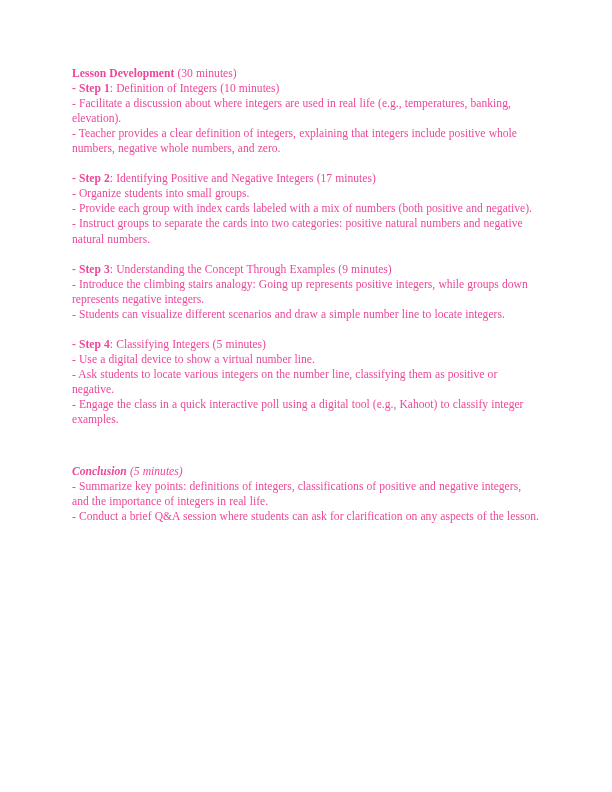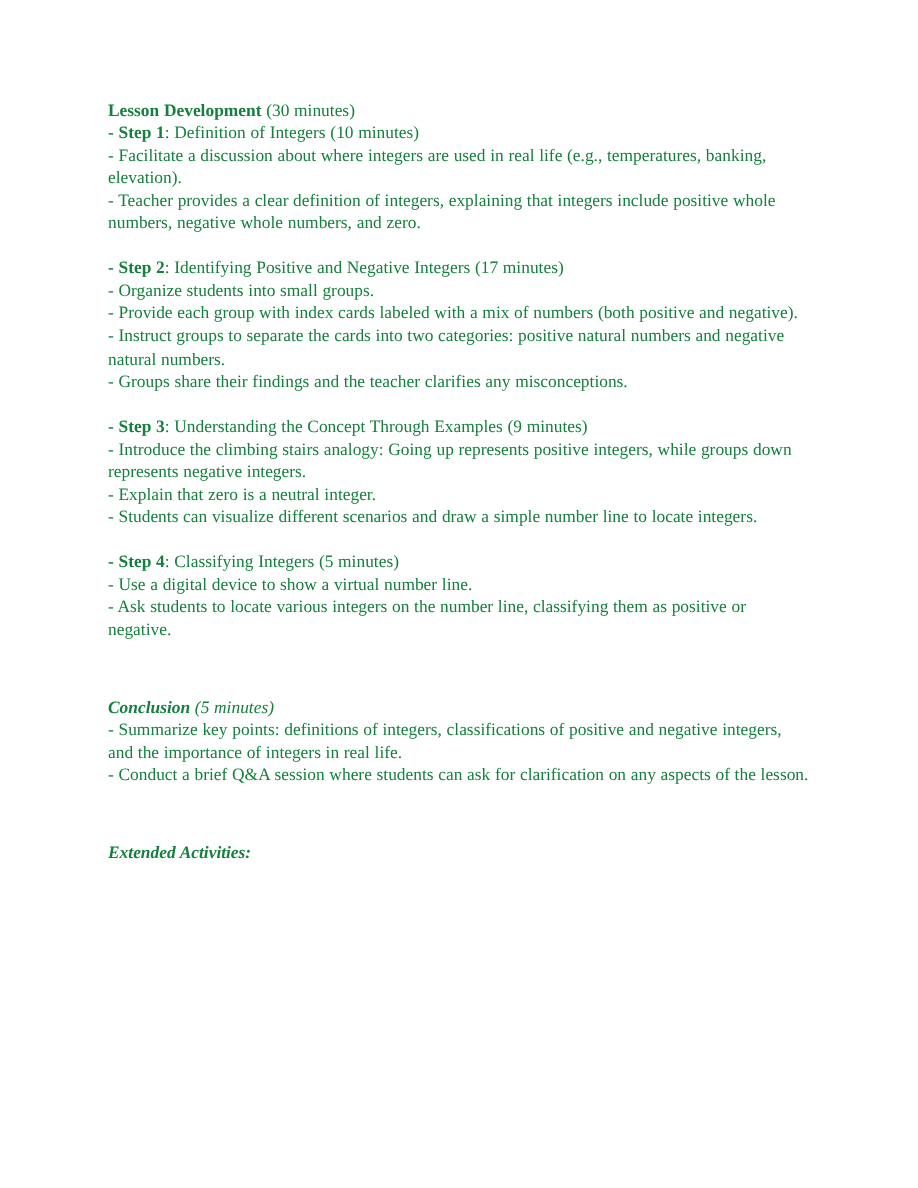--- a/index.html
+++ b/index.html
@@ -7,21 +7,21 @@
     padding: 0;
     background: #ffffff;
   }
   .page {
     position: relative;
     width: 612px;
     height: 792px;
     background: #ffffff;
     overflow: hidden;
     font-family: "Liberation Serif", "DejaVu Serif", serif;
-    color: #15803d;
+    color: #ec4899;
     -webkit-font-smoothing: antialiased;
   }
   .content {
     position: absolute;
     left: 72px;
     top: 66px;
     width: 468px;
   }
   .para {
     font-size: 11.6px;
@@ -43,26 +43,24 @@
 <div class="page">
   <div class="content">
       <p class="para"><span class="b">Lesson Development</span><span> (30 minutes)</span></p>
       <p class="para"><span class="b">- Step 1</span><span>: Definition of Integers (10 minutes)</span></p>
       <p class="para">- Facilitate a discussion about where integers are used in real life (e.g., temperatures, banking, elevation).</p>
       <p class="para">- Teacher provides a clear definition of integers, explaining that integers include positive whole numbers, negative whole numbers, and zero.</p>
       <p class="para gap-1"><span class="b">- Step 2</span><span>: Identifying Positive and Negative Integers (17 minutes)</span></p>
       <p class="para">- Organize students into small groups.</p>
       <p class="para">- Provide each group with index cards labeled with a mix of numbers (both positive and negative).</p>
       <p class="para">- Instruct groups to separate the cards into two categories: positive natural numbers and negative natural numbers.</p>
-      <p class="para">- Groups share their findings and the teacher clarifies any misconceptions.</p>
       <p class="para gap-1"><span class="b">- Step 3</span><span>: Understanding the Concept Through Examples (9 minutes)</span></p>
       <p class="para">- Introduce the climbing stairs analogy: Going up represents positive integers, while groups down represents negative integers.</p>
-      <p class="para">- Explain that zero is a neutral integer.</p>
       <p class="para">- Students can visualize different scenarios and draw a simple number line to locate integers.</p>
       <p class="para gap-1"><span class="b">- Step 4</span><span>: Classifying Integers (5 minutes)</span></p>
       <p class="para">- Use a digital device to show a virtual number line.</p>
       <p class="para">- Ask students to locate various integers on the number line, classifying them as positive or negative.</p>
+      <p class="para">- Engage the class in a quick interactive poll using a digital tool (e.g., Kahoot) to classify integer examples.</p>
       <p class="para gap-2"><span class="b">Conclusion</span><span> (5 minutes)</span></p>
       <p class="para">- Summarize key points: definitions of integers, classifications of positive and negative integers, and the importance of integers in real life.</p>
       <p class="para">- Conduct a brief Q&amp;A session where students can ask for clarification on any aspects of the lesson.</p>
-      <p class="para gap-2"><span class="b">Extended Activities:</span><span></span></p>
     </div>
 </div>
 
 </body></html>

